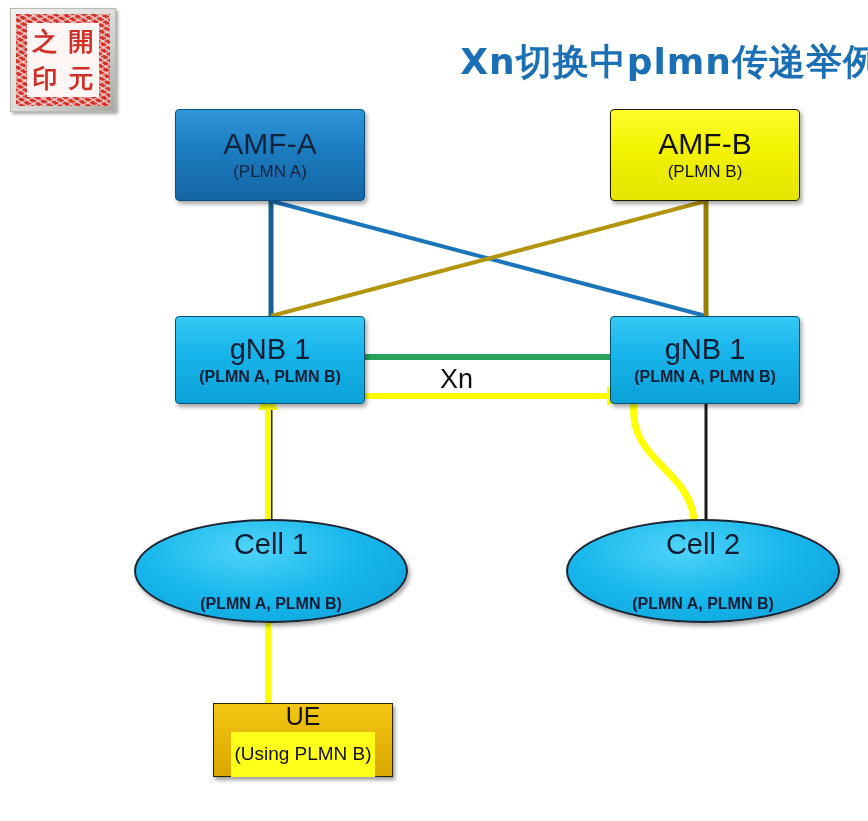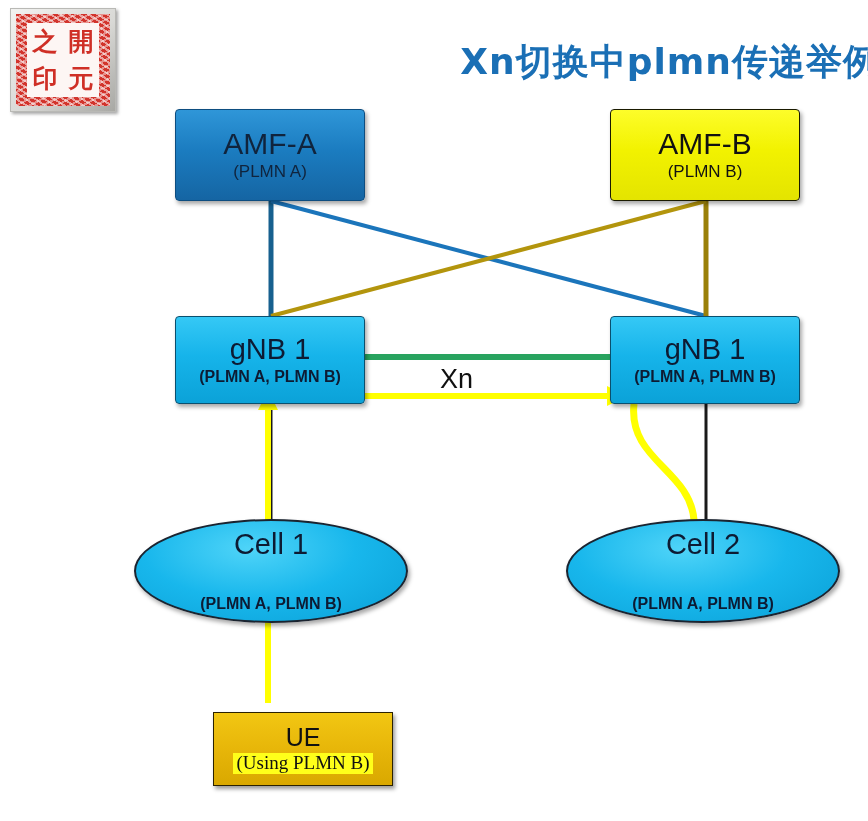--- a/index.html
+++ b/index.html
@@ -161,30 +161,28 @@
     background: radial-gradient(ellipse at 42% 28%, #4fd4f8 0%, #18b7ec 48%, #0a9fd6 100%);
     border: 2px solid #1b2430;
     box-shadow: 2px 3px 4px rgba(0,0,0,0.35);
   }
 
   #ue {
     left: 213px; top: 703px; width: 180px; height: 74px;
     background: linear-gradient(180deg, #f2c713 0%, #e7b609 50%, #d9a800 100%);
     border: 1px solid #2a2100;
     box-shadow: 2px 3px 4px rgba(0,0,0,0.4);
-    margin-top: 9px;
   }
   #ue .n-title { font-size: 25px; color: #111; }
   #ue .n-sub {
     font-size: 19px;
     font-weight: 400;
     color: #111;
     background: #ffff1a;
-    padding: 0 3px;
-    font-family: Liberation Serif, serif;
+    padding: 12px 3px;
   }
 
   
   #xn-label {
     position: absolute;
     left: 440px;
     top: 364px;
     font-size: 27px;
     color: #101010;
     font-weight: 400;

